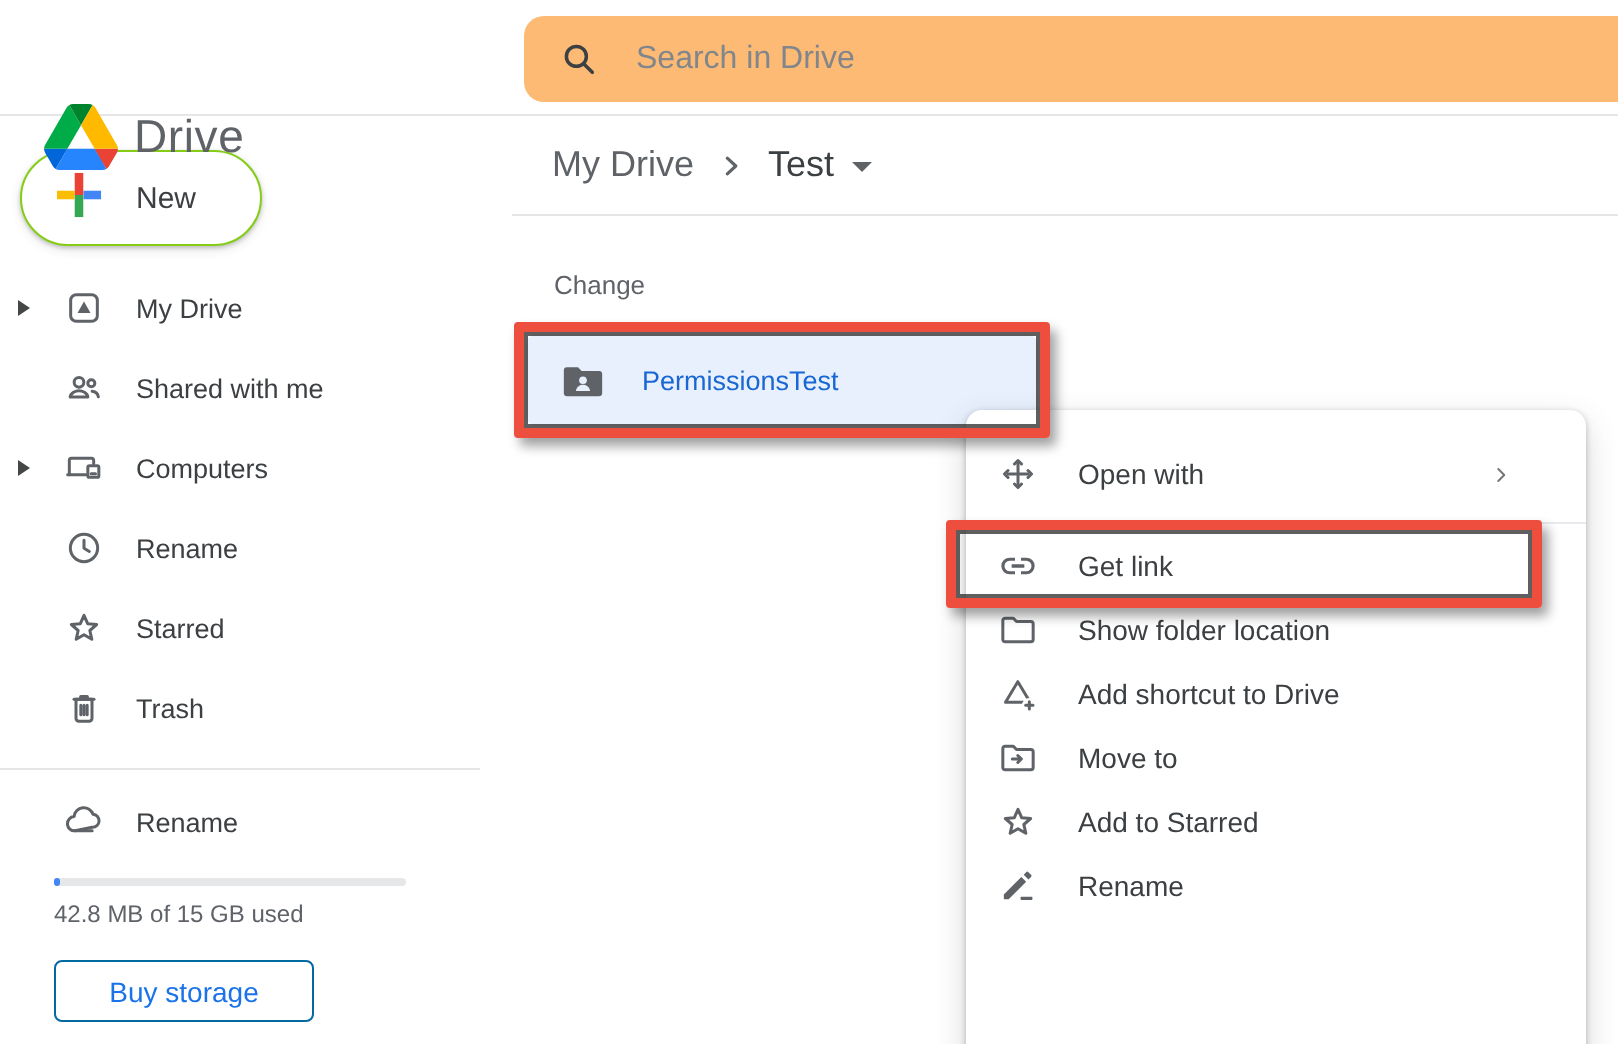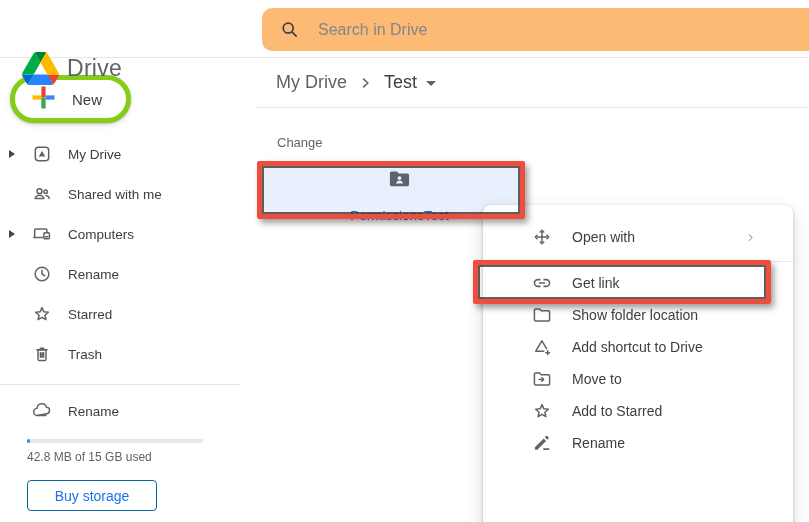--- a/index.html
+++ b/index.html
@@ -15,21 +15,21 @@
   .logo-link svg { display:block; }
   .app-name { font-size:23px; color:#5f6368; letter-spacing:.3px; }
   .search-bar { position:absolute; left:262px; top:8px; width:621px; height:43px; background:#fdba74; border-radius:10px; display:flex; align-items:center; }
   .search-icon { margin-left:17px; flex:none; display:flex; }
   .search-input { flex:1; height:100%; border:none; outline:none; background:transparent; font-family:inherit; font-size:16px; color:#202124; padding-left:18px; }
   .search-input::placeholder { color:#80868b; opacity:1; }
 
   
   .sidebar { position:absolute; left:0; top:58px; width:256px; height:464px; background:#fff; }
   .new-btn { position:absolute; left:10px; top:17px; width:121px; height:48px; border-radius:24px; background:#fff;
-    border:5px solid #84cc16; box-shadow:0 1px 2px rgba(0,0,0,.20), 0 2px 6px rgba(0,0,0,.10);
+    border:1px solid #84cc16; box-shadow:0 1px 2px rgba(0,0,0,.20), 0 2px 6px rgba(0,0,0,.10);
     display:flex; align-items:center; padding-left:15px; gap:15px; cursor:pointer; }
   .new-label { font-size:15px; color:#3c4043; font-weight:500; }
   .nav { position:absolute; left:0; top:76px; width:100%; }
   .nav-row { height:40px; display:flex; align-items:center; padding-left:8px; cursor:pointer; }
   .caret-box { width:24px; display:flex; align-items:center; }
   .expand-caret { width:0; height:0; border-top:4.5px solid transparent; border-bottom:4.5px solid transparent; border-left:6px solid #444746; margin-left:1px; }
   .icon-box { width:20px; height:20px; flex:none; display:flex; align-items:center; justify-content:center; }
   .nav-label { margin-left:16px; font-size:13.5px; font-weight:500; color:#3c4043; }
   .side-divider { position:absolute; left:0; top:326px; width:240px; height:1px; background:#e4e6e8; }
   .storage-row { position:absolute; left:0; top:333px; width:100%; }
@@ -42,27 +42,27 @@
   
   .crumb-bar { position:absolute; left:256px; top:58px; width:553px; height:50px; border-bottom:1px solid #e4e6e8; background:#fff;
     display:flex; align-items:center; padding-left:20px; }
   .crumb-root { font-size:18px; color:#5f6368; cursor:pointer; }
   .crumb-sep { margin:0 12px; display:flex; }
   .crumb-current { font-size:18px; color:#3c4043; cursor:pointer; display:flex; align-items:center; gap:9px; }
   .down-caret { width:0; height:0; border-left:5px solid transparent; border-right:5px solid transparent; border-top:5.5px solid #5f6368; margin-top:2px; }
   .folders-label { position:absolute; left:277px; top:135px; font-size:13px; font-weight:500; color:#5f6368; }
 
   .folder-tile { position:absolute; left:263px; top:167px; width:256px; height:46px; background:#e8f0fe; border-radius:6px;
-    display:flex; align-items:center; padding-left:17px; gap:18px; z-index:5; cursor:pointer;flex-direction:column; }
+    display:flex; align-items:center; padding-left:17px; gap:18px; z-index:5; cursor:pointer; }
   .folder-name { font-size:13.5px; font-weight:500; color:#1967d2; }
 
   
   .context-menu { position:absolute; left:483px; top:205px; width:310px; height:330px; background:#fff; border-radius:8px;
     box-shadow:0 1px 3px rgba(60,64,67,.32), 0 6px 16px rgba(60,64,67,.20); padding-top:16px; z-index:20; }
-  .menu-row { height:32px; display:flex; align-items:center; padding:0 16px; cursor:pointer;margin-left:33px; }
+  .menu-row { height:32px; display:flex; align-items:center; padding:0 16px; cursor:pointer; }
   .menu-row.highlight { background:#ededee; }
   .menu-label { margin-left:20px; font-size:14px; color:#3c4043; }
   .submenu-chevron { margin-left:auto; margin-right:20px; display:flex; }
   .menu-sep { height:1px; background:#e8eaed; margin:8px 0 5px 0; }
 
   
   .anno-box { position:absolute; border:5px solid #ee4e3e; border-radius:2px; z-index:50;
     box-shadow: inset 0 0 0 2px rgba(42,42,42,.75), 3px 4px 6px rgba(0,0,0,.38); pointer-events:none; }
   .anno-folder { left:257px; top:161px; width:268px; height:58px; }
   .anno-share  { left:473px; top:260px; width:298px; height:44px; }

